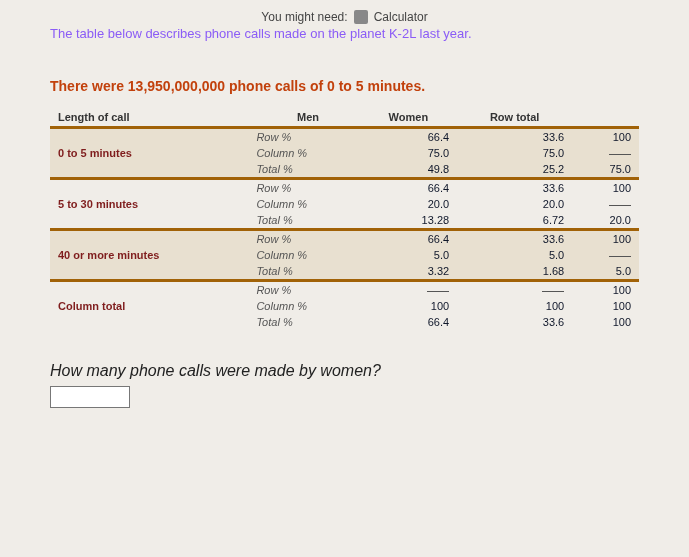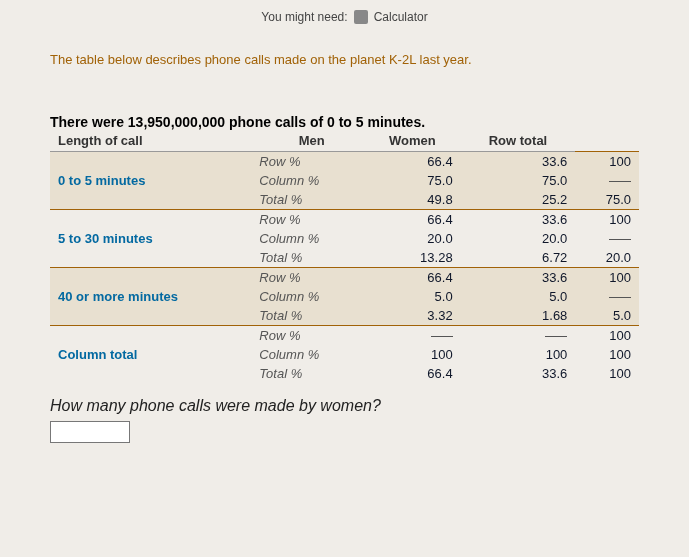--- a/index.html
+++ b/index.html
@@ -9,51 +9,51 @@
       font-size: 13px;
       color: #222;
       width: 689px;
       min-height: 557px;
       padding: 10px 50px 20px 50px;
     }
     .top-bar {
       text-align: center;
       font-size: 12px;
       color: #444;
-      margin-bottom: 26px;
+      margin-bottom: 0;
       display: flex;
       align-items: center;
       justify-content: center;
       gap: 6px;
     }
     .calc-icon {
       display: inline-block;
       width: 14px;
       height: 14px;
       background: #888;
       border-radius: 2px;
       vertical-align: middle;
     }
     .description {
       font-size: 13px;
       line-height: 1.55;
-      margin-bottom: 24px;
-      color: #a16207;
+      margin-bottom: 14px;
+      color: #8b5cf6;
     }
     .highlight-statement {
       font-size: 14px;
       font-weight: bold;
-      margin-bottom: 0;
-      color: #000000;
+      margin-bottom: 14px;
+      color: #c2410c;
     }
     .data-table {
       width: 100%;
       border-collapse: collapse;
-      margin-bottom: 14px;
-      font-size: 13px;
+      margin-bottom: 32px;
+      font-size: 11px;
     }
     .data-table th {
       font-weight: bold;
       text-align: center;
       padding: 3px 8px;
       color: #333;
       border-bottom: 1px solid #999;
     }
     .data-table th.left-header {
       text-align: left;
@@ -65,25 +65,25 @@
     }
     .data-table td.row-label {
       text-align: left;
       color: #555;
       font-style: italic;
       padding-left: 0;
     }
     .data-table td.cat-label {
       text-align: left;
       font-weight: bold;
-      color: #0369a1;
+      color: #7f1d1d;
       vertical-align: middle;
     }
     .data-table .category-row td {
-      border-top: 1px solid #a16207;
+      border-top: 3px solid #a16207;
     }
     .data-table .shaded-row td {
       background: #e8e0d0;
     }
     .dash {
       display: inline-block;
       width: 22px;
       border-top: 1.5px solid #555;
       vertical-align: middle;
     }

